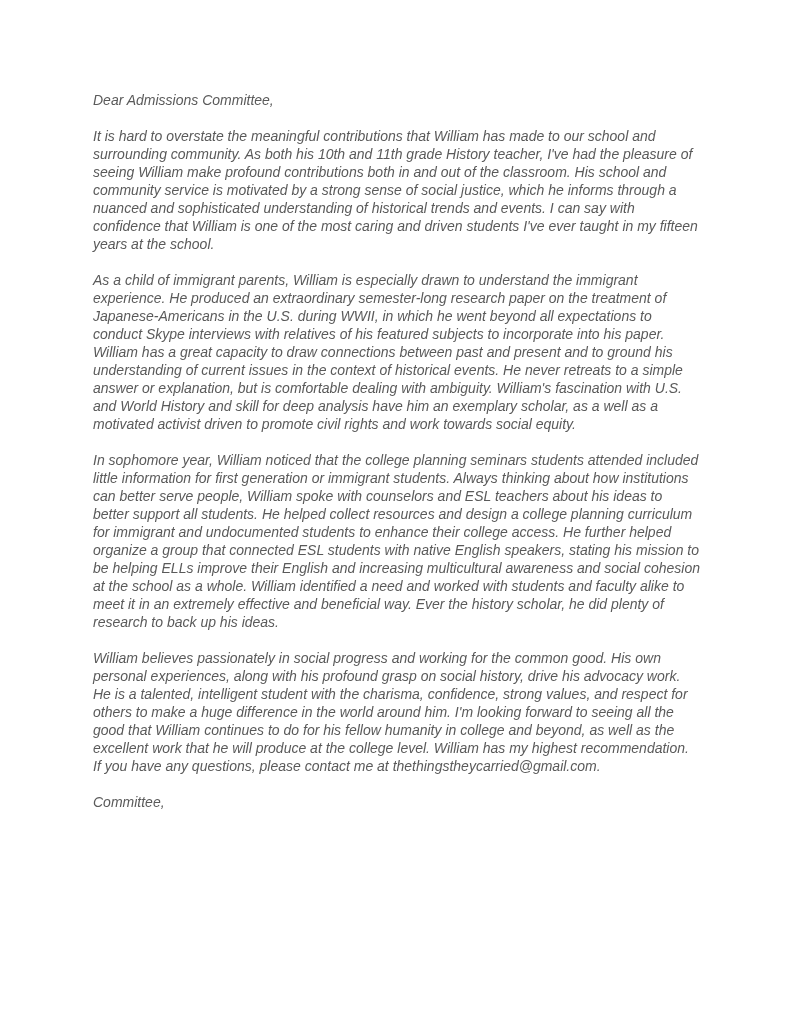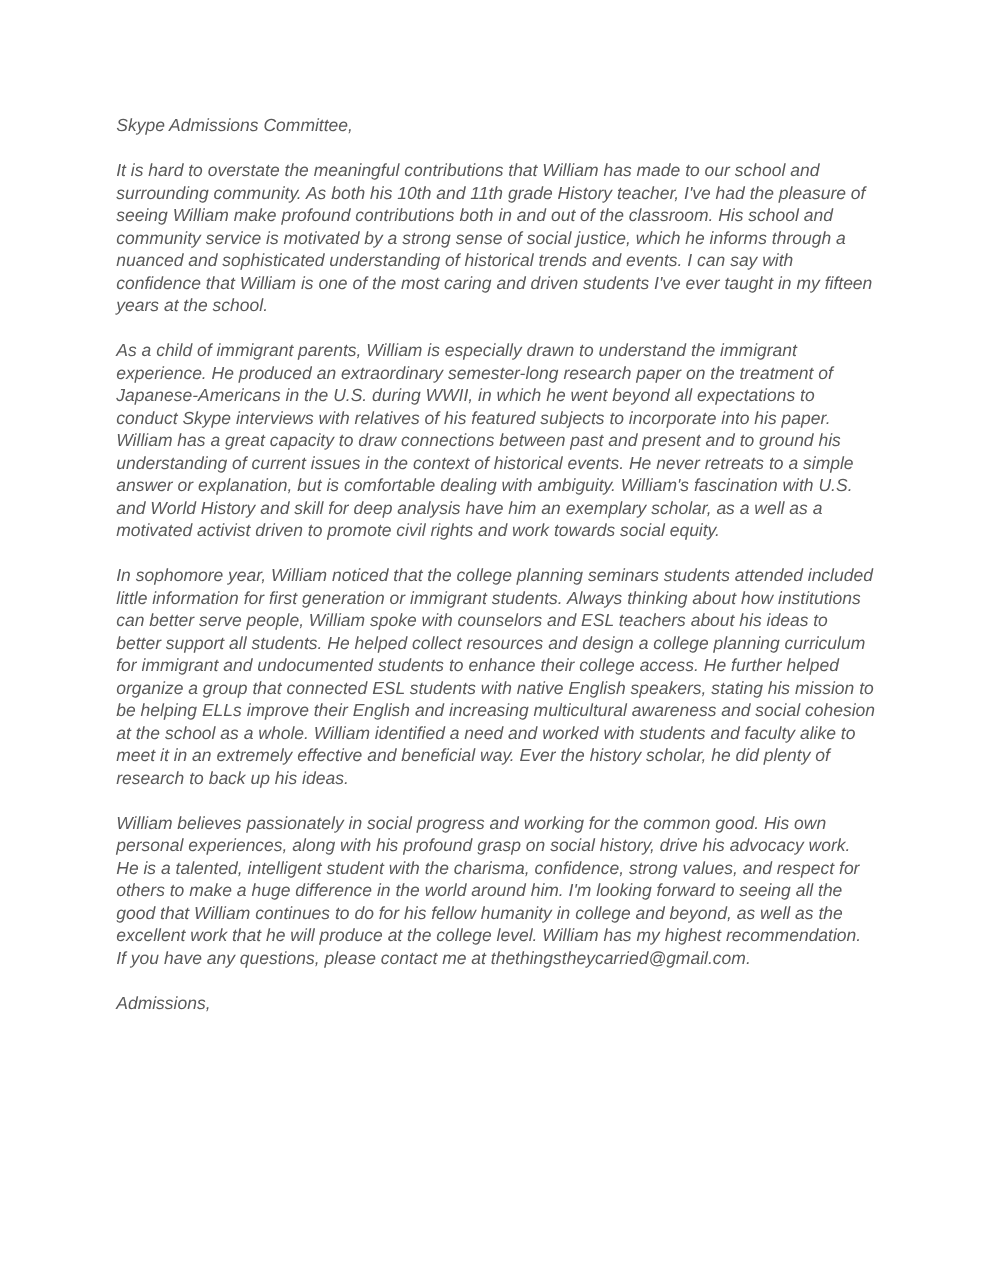--- a/index.html
+++ b/index.html
@@ -33,20 +33,20 @@
   }
   .letter p:last-child {
     margin-bottom: 0;
   }
 </style>
 </head>
 <body>
 
 <div class="page">
   <div class="letter">
-    <p>Skype Admissions Committee,</p>
+    <p>Dear Admissions Committee,</p>
     <p>It is hard to overstate the meaningful contributions that William has made to our school and surrounding community. As both his 10th and 11th grade History teacher, I've had the pleasure of seeing William make profound contributions both in and out of the classroom. His school and community service is motivated by a strong sense of social justice, which he informs through a nuanced and sophisticated understanding of historical trends and events. I can say with confidence that William is one of the most caring and driven students I've ever taught in my fifteen years at the school.</p>
     <p>As a child of immigrant parents, William is especially drawn to understand the immigrant experience. He produced an extraordinary semester-long research paper on the treatment of Japanese-Americans in the U.S. during WWII, in which he went beyond all expectations to conduct Skype interviews with relatives of his featured subjects to incorporate into his paper. William has a great capacity to draw connections between past and present and to ground his understanding of current issues in the context of historical events. He never retreats to a simple answer or explanation, but is comfortable dealing with ambiguity. William's fascination with U.S. and World History and skill for deep analysis have him an exemplary scholar, as a well as a motivated activist driven to promote civil rights and work towards social equity.</p>
     <p>In sophomore year, William noticed that the college planning seminars students attended included little information for first generation or immigrant students. Always thinking about how institutions can better serve people, William spoke with counselors and ESL teachers about his ideas to better support all students. He helped collect resources and design a college planning curriculum for immigrant and undocumented students to enhance their college access. He further helped organize a group that connected ESL students with native English speakers, stating his mission to be helping ELLs improve their English and increasing multicultural awareness and social cohesion at the school as a whole. William identified a need and worked with students and faculty alike to meet it in an extremely effective and beneficial way. Ever the history scholar, he did plenty of research to back up his ideas.</p>
     <p>William believes passionately in social progress and working for the common good. His own personal experiences, along with his profound grasp on social history, drive his advocacy work. He is a talented, intelligent student with the charisma, confidence, strong values, and respect for others to make a huge difference in the world around him. I'm looking forward to seeing all the good that William continues to do for his fellow humanity in college and beyond, as well as the excellent work that he will produce at the college level. William has my highest recommendation. If you have any questions, please contact me at thethingstheycarried@gmail.com.</p>
-    <p>Admissions,</p>
+    <p>Committee,</p>
   </div>
 </div>
 
 </body></html>

